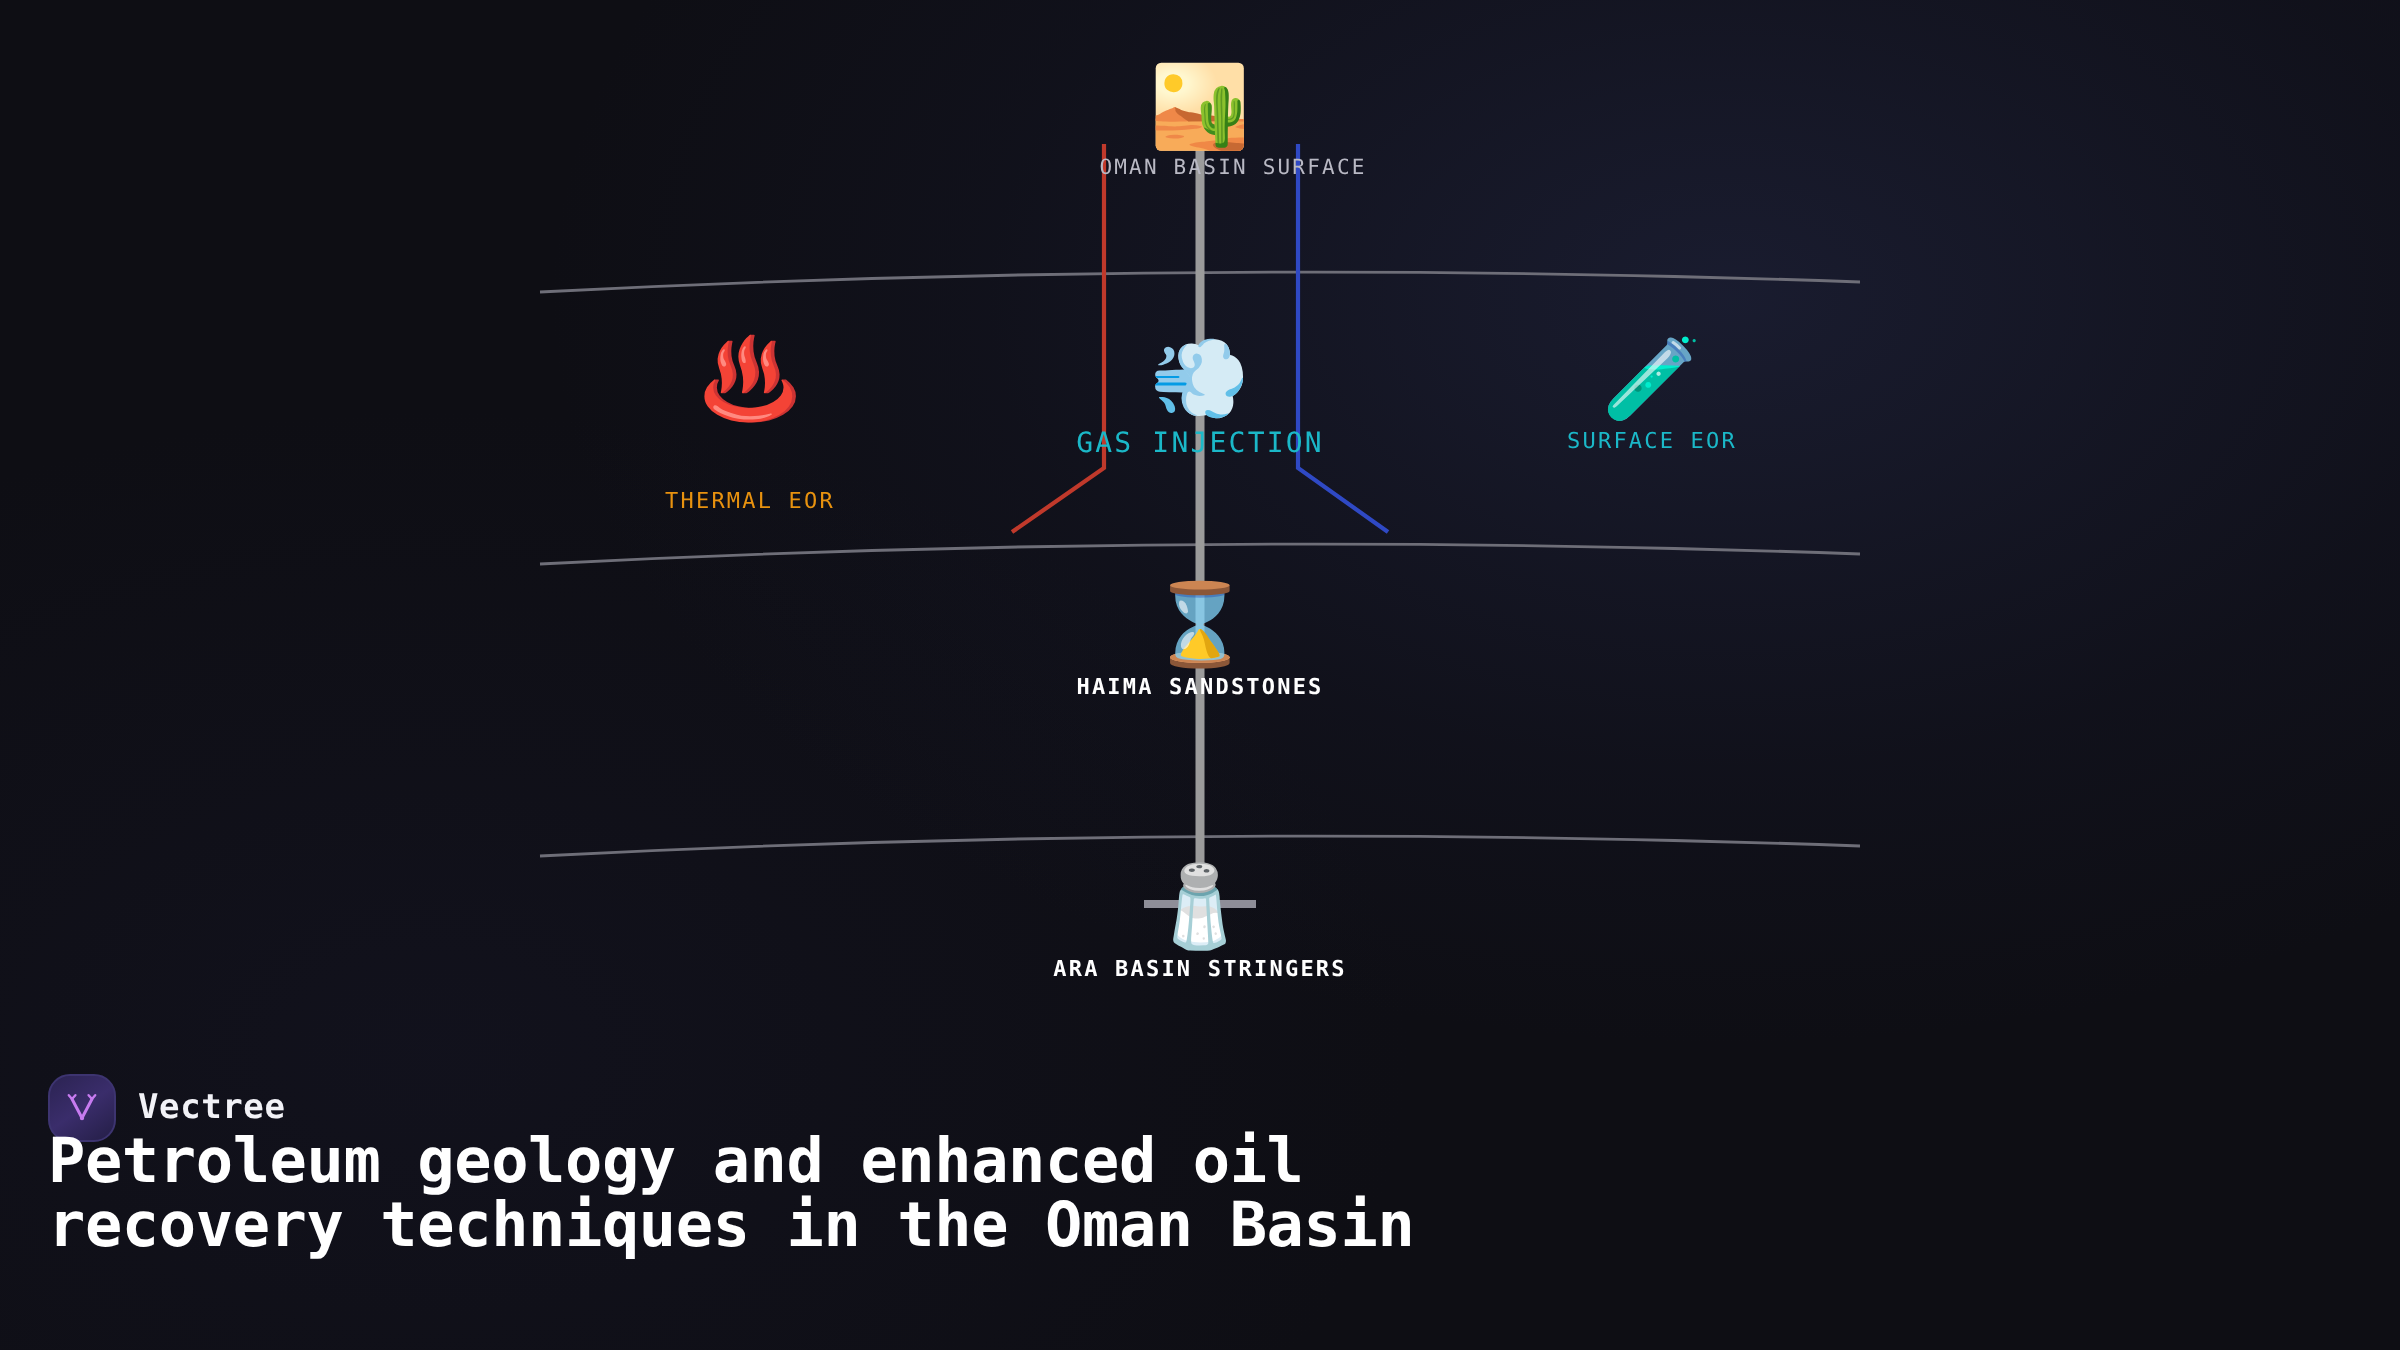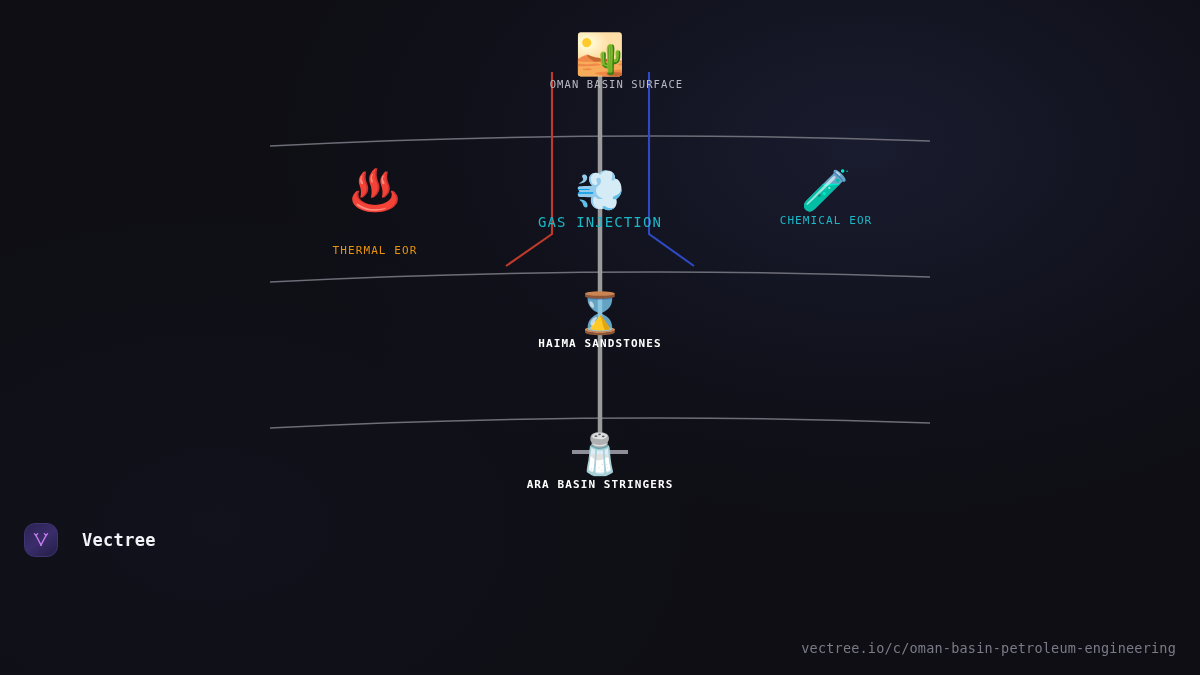--- a/index.html
+++ b/index.html
@@ -26,21 +26,21 @@
     font-family:"DejaVu Sans", sans-serif;
   }
   .node .label {
     display:block; margin-top:2px;
     font-family:"DejaVu Sans Mono", monospace;
     letter-spacing:1.1px; white-space:nowrap;
   }
 
   
   #footer { position:absolute; left:0; right:0; bottom:0; height:160px; }
-  #brand-row { position:absolute; left:24px; top:8px; display:flex; align-items:center; gap:24px;justify-content:flex-end; }
+  #brand-row { position:absolute; left:24px; top:22px; display:flex; align-items:center; gap:11px;justify-content:flex-end; }
   #brand-logo {
     width:34px; height:34px; border-radius:11px;
     background:linear-gradient(145deg,#2b2352 0%,#3a2d6b 50%,#241e46 100%);
     border:1px solid #3d3470;
     display:flex; align-items:center; justify-content:center;
   }
   #brand-name {
     color:#f2f2f7; font-size:17px; font-weight:bold;
     font-family:"DejaVu Sans Mono", monospace; letter-spacing:0.3px;
   }
@@ -86,21 +86,21 @@
     <span class="label" style="color:#e8920f; font-size:11px;margin-top:32px;">THERMAL EOR</span>
   </div>
 
   <div class="node" style="left:600px; top:168px;">
     <span class="glyph">💨</span>
     <span class="label" style="color:#1bb8c8; font-size:14px;">GAS INJECTION</span>
   </div>
 
   <div class="node" style="left:826px; top:168px;">
     <span class="glyph">🧪</span>
-    <span class="label" style="color:#1bb8c8; font-size:11px;">CHEMICAL EOR</span>
+    <span class="label" style="color:#1bb8c8; font-size:11px;">SURFACE EOR</span>
   </div>
 
   <div class="node" style="left:600px; top:291px;">
     <span class="glyph">⌛</span>
     <span class="label" style="color:#ffffff; font-size:11px; font-weight:bold;">HAIMA SANDSTONES</span>
   </div>
 
   <div class="node" style="left:600px; top:432px;">
     <span class="glyph">🧂</span>
     <span class="label" style="color:#ffffff; font-size:11px; font-weight:bold;">ARA BASIN STRINGERS</span>
@@ -113,15 +113,15 @@
       <svg width="20" height="20" viewBox="0 0 20 20">
         <path d="M5 5.5 L10 15 L15 5.5" fill="none" stroke="#c77bf0" stroke-width="1.5" stroke-linecap="round" stroke-linejoin="round"></path>
         <path d="M5 5.5 L3.4 3.6 M5 5.5 L6.7 3.6" fill="none" stroke="#c77bf0" stroke-width="1.2" stroke-linecap="round"></path>
         <path d="M15 5.5 L13.3 3.6 M15 5.5 L16.6 3.6" fill="none" stroke="#c77bf0" stroke-width="1.2" stroke-linecap="round"></path>
         <circle cx="10" cy="15" r="1.1" fill="#c77bf0"></circle>
       </svg>
     </div>
     <span id="brand-name">Vectree</span>
   </div>
 
+  <div id="page-title">Petroleum geology and enhanced oil recovery techniques in the Oman Basin</div>
 
-  <div id="footer-url">vectree.io/c/oman-basin-petroleum-engineering</div>
 </div>
 
 </body></html>

